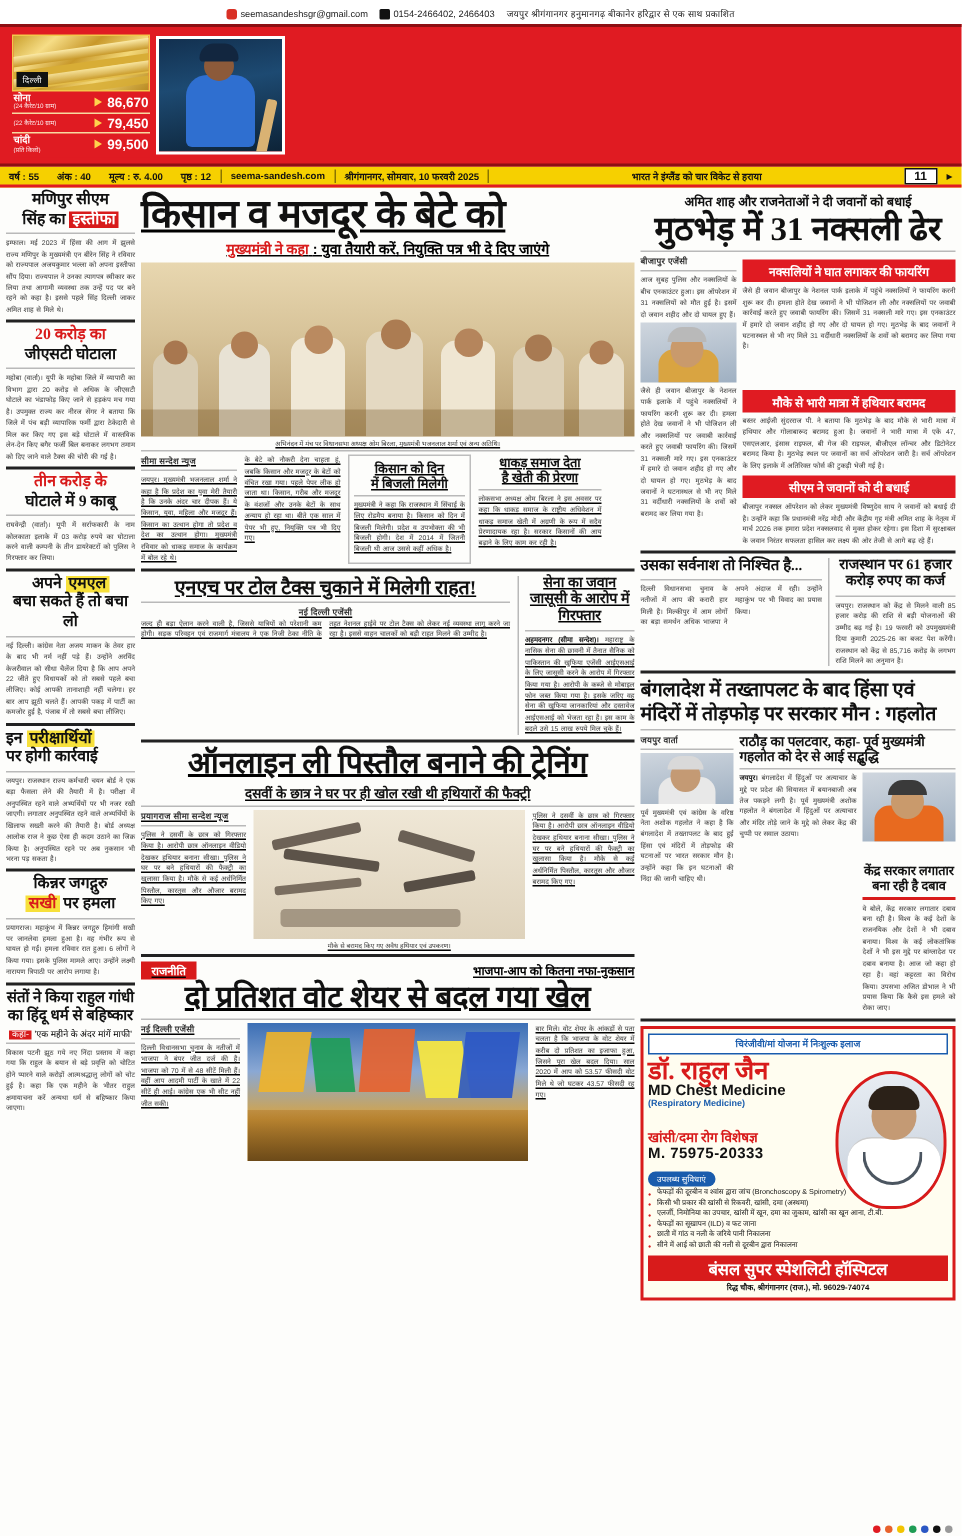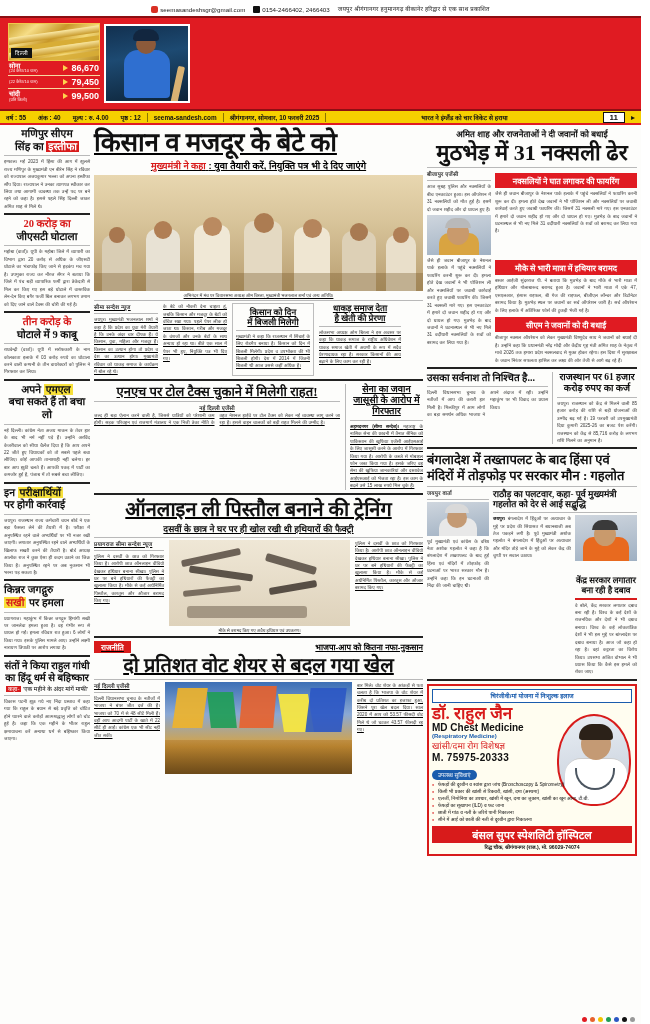--- a/index.html
+++ b/index.html
@@ -156,21 +156,21 @@
   .ad{
     border:2px solid #d81b1b; background:#fffdf0; padding:3px;
     position:relative; overflow:hidden;
   }
   .ad-top{ border:1px solid #1a5cad; color:#1a5cad; font-size:6.2px; font-weight:bold;
     text-align:center; padding:1.5px 0; background:#fff; }
   .ad-name{ color:#d81b1b; font-family:"Liberation Serif",serif; font-weight:bold;
     font-size:17px; line-height:1; margin-top:2px; }
   .ad-md{ font-size:10px; font-weight:bold; color:#111; }
   .ad-sub{ font-size:6px; color:#1a5cad; font-weight:bold; }
-  .ad-spec{ color:#d81b1b; font-weight:normal; font-size:9px; font-family:"Liberation Serif",serif;}
+  .ad-spec{ color:#d81b1b; font-weight:bold; font-size:9px; font-family:"Liberation Serif",serif;margin-top:12px;}
   .ad-ph{ font-size:10px; font-weight:bold; color:#111; letter-spacing:.3px;}
   .ad-pill{ background:#1a5cad; color:#fff; font-size:5.5px; text-align:center;
     border-radius:8px; padding:1px 6px; display:inline-block; margin:2px 0;}
   .ad-list{ font-size:4.8px; line-height:1.45; color:#111; }
   .ad-list li{ list-style:none; padding-left:6px; position:relative; }
   .ad-list li:before{ content:"\25CF"; position:absolute; left:0; color:#d81b1b; font-size:3.6px; top:1px;}
   .ad-hosp{ background:#d81b1b; color:#fff; text-align:center; font-weight:bold;
     font-size:11px; font-family:"Liberation Serif",serif; padding:1px 0; margin-top:2px;}
   .ad-addr{ text-align:center; font-size:5.2px; color:#111; font-weight:bold;}
   .doc-photo{
@@ -322,21 +322,21 @@
           <span>इन </span><span class="hi-yellow">परीक्षार्थियों</span><br>
           <span> पर होगी कार्रवाई</span>
         </div>
         <div class="rule"></div>
         <div class="body-txt">जयपुर। राजस्थान राज्य कर्मचारी चयन बोर्ड ने एक बड़ा फैसला लेने की तैयारी में है। परीक्षा में अनुपस्थित रहने वाले अभ्यर्थियों पर भी नजर रखी जाएगी। लगातार अनुपस्थित रहने वाले अभ्यर्थियों के खिलाफ सख्ती करने की तैयारी है। बोर्ड अध्यक्ष आलोक राज ने कुछ ऐसा ही कदम उठाने का जिक्र किया है। अनुपस्थित रहने पर अब नुकसान भी भरना पड़ सकता है।</div>
       </div>
 
       <div class="rule-d"></div>
 
       <div>
-        <div class="hl-sm" style="">
+        <div class="hl-sm" style="text-align:center">
           <span>किन्नर जगद्गुरु</span><br>
           <span class="hi-yellow red">सखी</span><span> पर हमला</span>
         </div>
         <div class="rule"></div>
         <div class="body-txt">प्रयागराज। महाकुंभ में किन्नर जगद्गुरु हिमांगी सखी पर जानलेवा हमला हुआ है। वह गंभीर रूप से घायल हो गईं। हमला रविवार रात हुआ। 6 लोगों ने किया गया। इसके पुलिस मामले आए। उन्होंने लक्ष्मी नारायण त्रिपाठी पर आरोप लगाया है।</div>
       </div>
 
       <div class="rule-d"></div>
 
       <div>

